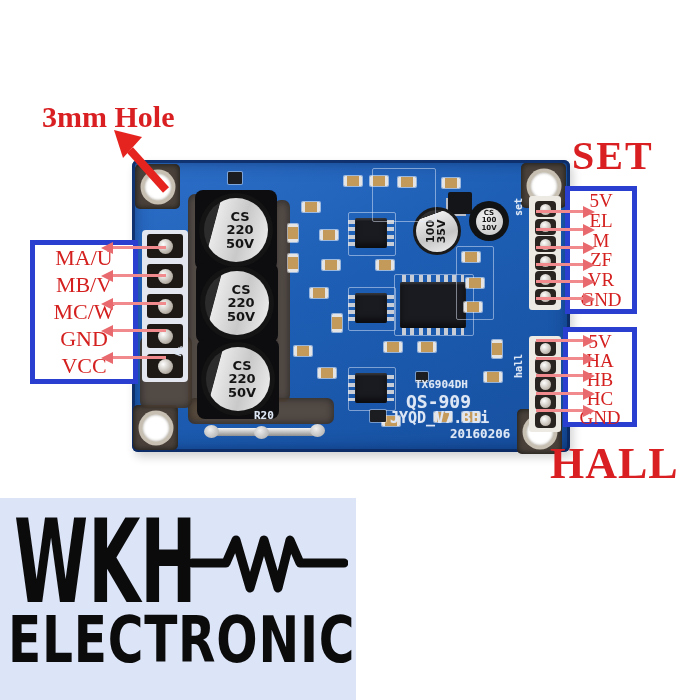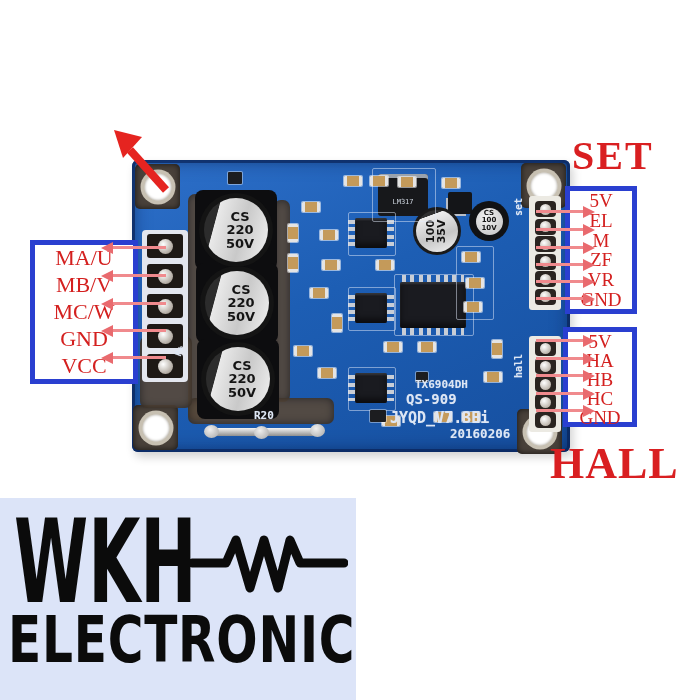--- a/index.html
+++ b/index.html
@@ -119,20 +119,21 @@
   .electronic{position:absolute;left:8px;top:608px;z-index:3;color:#0b0b0b;
        font-family:"DejaVu Sans",sans-serif;font-weight:bold;font-size:64px;line-height:1;
        transform:scaleX(.76);transform-origin:left top;letter-spacing:1px;}
   .zigzag{position:absolute;left:190px;top:530px;z-index:3;}
 </style>
 </head>
 <body>
 
 <div class="stage">
 
+  <div class="red-note hole-label">3mm Hole</div>
   <svg class="red-arrow" width="70" height="72" viewBox="0 0 70 72">
     <line x1="62" y1="66" x2="26" y2="26" stroke="#e52420" stroke-width="8"></line>
     <polygon points="10,6 38,13 19,34" fill="#e52420"></polygon>
   </svg>
 
   <div class="label-box out-box">
     <div class="pin big">MA/U</div>
     <div class="pin big">MB/V</div>
     <div class="pin big">MC/W</div>
     <div class="pin big">GND</div>
@@ -266,23 +267,20 @@
       </div>
     </div>
     <div class="bigcap" style="left:69px;top:182px;">
       <div class="cap-face">
         <span class="cap-line">CS</span>
         <span class="cap-line">220</span>
         <span class="cap-line">50V</span>
       </div>
     </div>
 
-    <div class="reg">
-      <span class="reg-label">LM317</span>
-    </div>
     <div class="sot23"></div>
 
     <div class="cap35">
       <div class="face">
         <div class="rot">
           <div class="cap-line">100</div>
           <div class="cap-line">35V</div>
         </div>
       </div>
     </div>
@@ -380,21 +378,21 @@
           <span class="hole-dot"></span>
         </div>
       <div class="pinpad">
           <span class="hole-dot"></span>
         </div>
     </div>
 
     <div class="silk vtext" style="left:381px;top:38px;">set</div>
     <div class="silk vtext" style="left:381px;top:194px;">hall</div>
     <div class="silk" style="left:283px;top:218px;font-size:11px;">TX6904DH</div>
-    <div class="silk" style="left:274px;top:231px;font-size:14px;">QS-909</div>
+    <div class="silk" style="left:274px;top:231px;font-size:18px;">QS-909</div>
     <div class="silk" style="left:258px;top:249px;font-size:15px;">JYQD_V7.3Ei</div>
     <div class="silk" style="left:318px;top:266px;font-size:12.5px;">20160206</div>
     <div class="silk" style="left:122px;top:249px;font-size:11px;">R20</div>
     <div class="silk" style="left:42px;top:186px;font-size:9px;transform:rotate(-70deg);">P+</div>
 
     <div class="shunt"></div>
     <i class="blob" style="left:72px;top:265px;"></i>
     <i class="blob" style="left:122px;top:266px;"></i>
     <i class="blob" style="left:178px;top:264px;"></i>
   </div>

